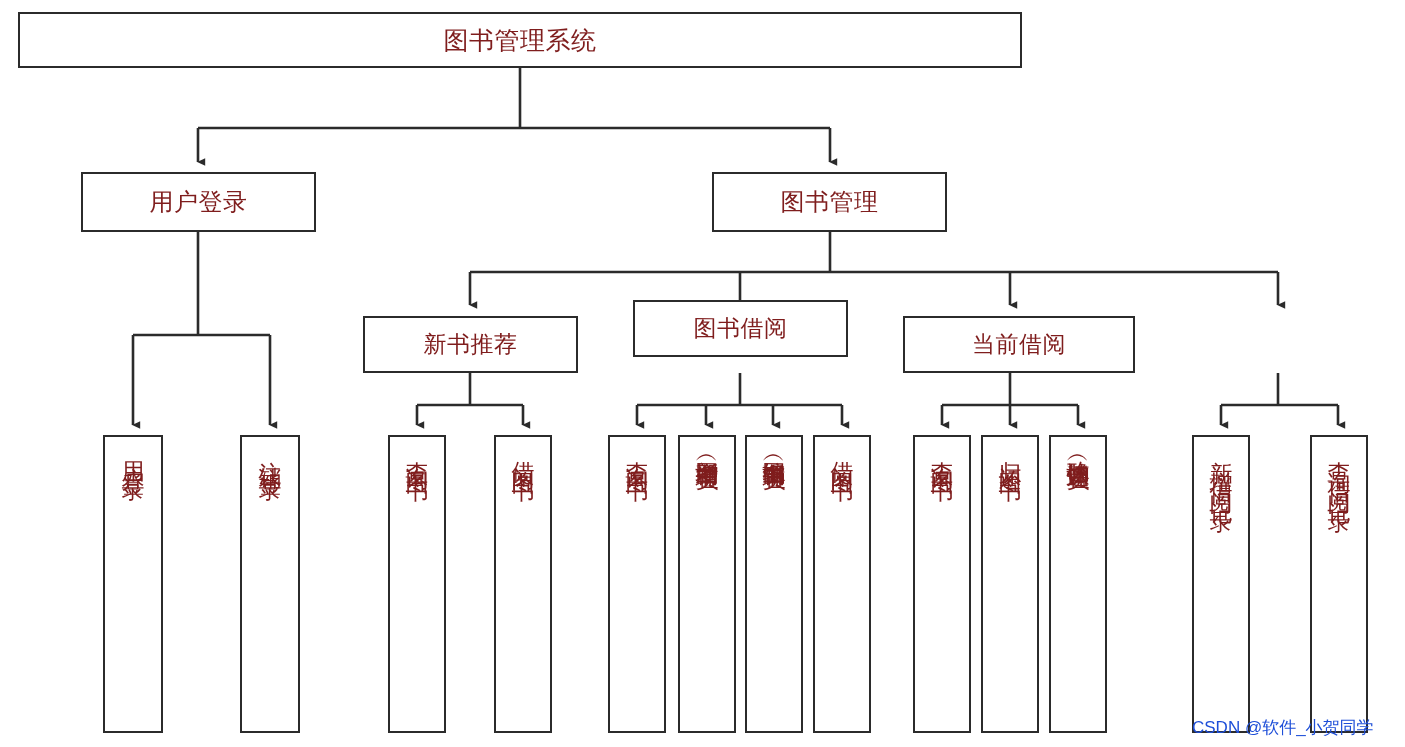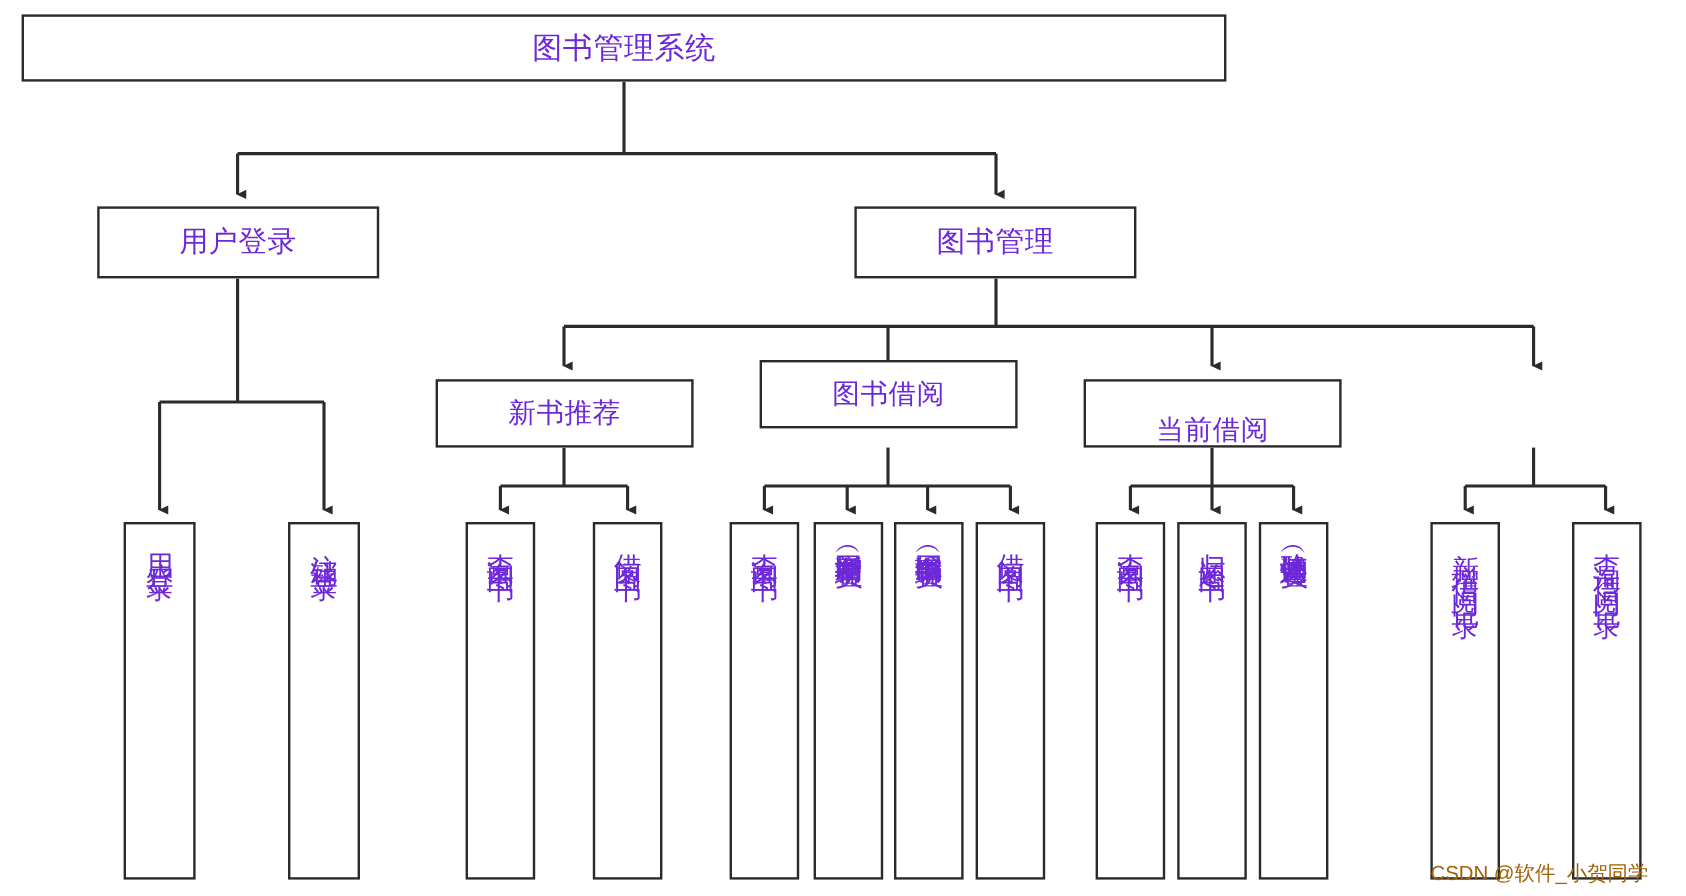--- a/index.html
+++ b/index.html
@@ -27,21 +27,21 @@
     pointer-events: none;
   }
   .node {
     position: absolute;
     box-sizing: border-box;
     background: #ffffff;
     border: 2.5px solid #2b2b2b;
     display: flex;
     align-items: center;
     justify-content: center;
-    color: #6d28d9;
+    color: #7f1d1d;
   }
   .node-label {
     display: block;
     text-align: center;
     line-height: 1.08;
     letter-spacing: 0.5px;
     white-space: nowrap;
   }
   
   .node-root .node-label {
@@ -73,21 +73,21 @@
   }
   .node-leaf.leaf-mid .node-label {
     letter-spacing: 6px;
   }
   .node-leaf.leaf-short .node-label {
     letter-spacing: 10px;
   }
   .watermark {
     position: absolute;
     font-size: 17px;
-    color: #a16207;
+    color: #1d4ed8;
     white-space: nowrap;
     user-select: none;
   }
 </style>
 </head>
 <body>
 
 <div id="diagram-canvas">
 
   <svg id="edge-layer" viewBox="0 0 1405 747" xmlns="http://www.w3.org/2000/svg">
@@ -153,21 +153,21 @@
   </div>
 
   <div class="node node-l2" style="left:363px; top:316px; width:215px; height:57px;">
     <span class="node-label">新书推荐</span>
   </div>
 
   <div class="node node-l2" style="left:633px; top:300px; width:215px; height:57px;">
     <span class="node-label">图书借阅</span>
   </div>
 
-  <div class="node node-l2" style="left:903px; top:316px; width:215px; height:57px;align-items:flex-end;">
+  <div class="node node-l2" style="left:903px; top:316px; width:232px; height:57px;">
     <span class="node-label">当前借阅</span>
   </div>
 
 
   <div class="node node-leaf leaf-mid" style="left:103px; top:435px; width:60px; height:298px;">
     <span class="node-label">用户登录</span>
   </div>
 
   <div class="node node-leaf leaf-mid" style="left:240px; top:435px; width:60px; height:298px;">
     <span class="node-label">注销登录</span>

